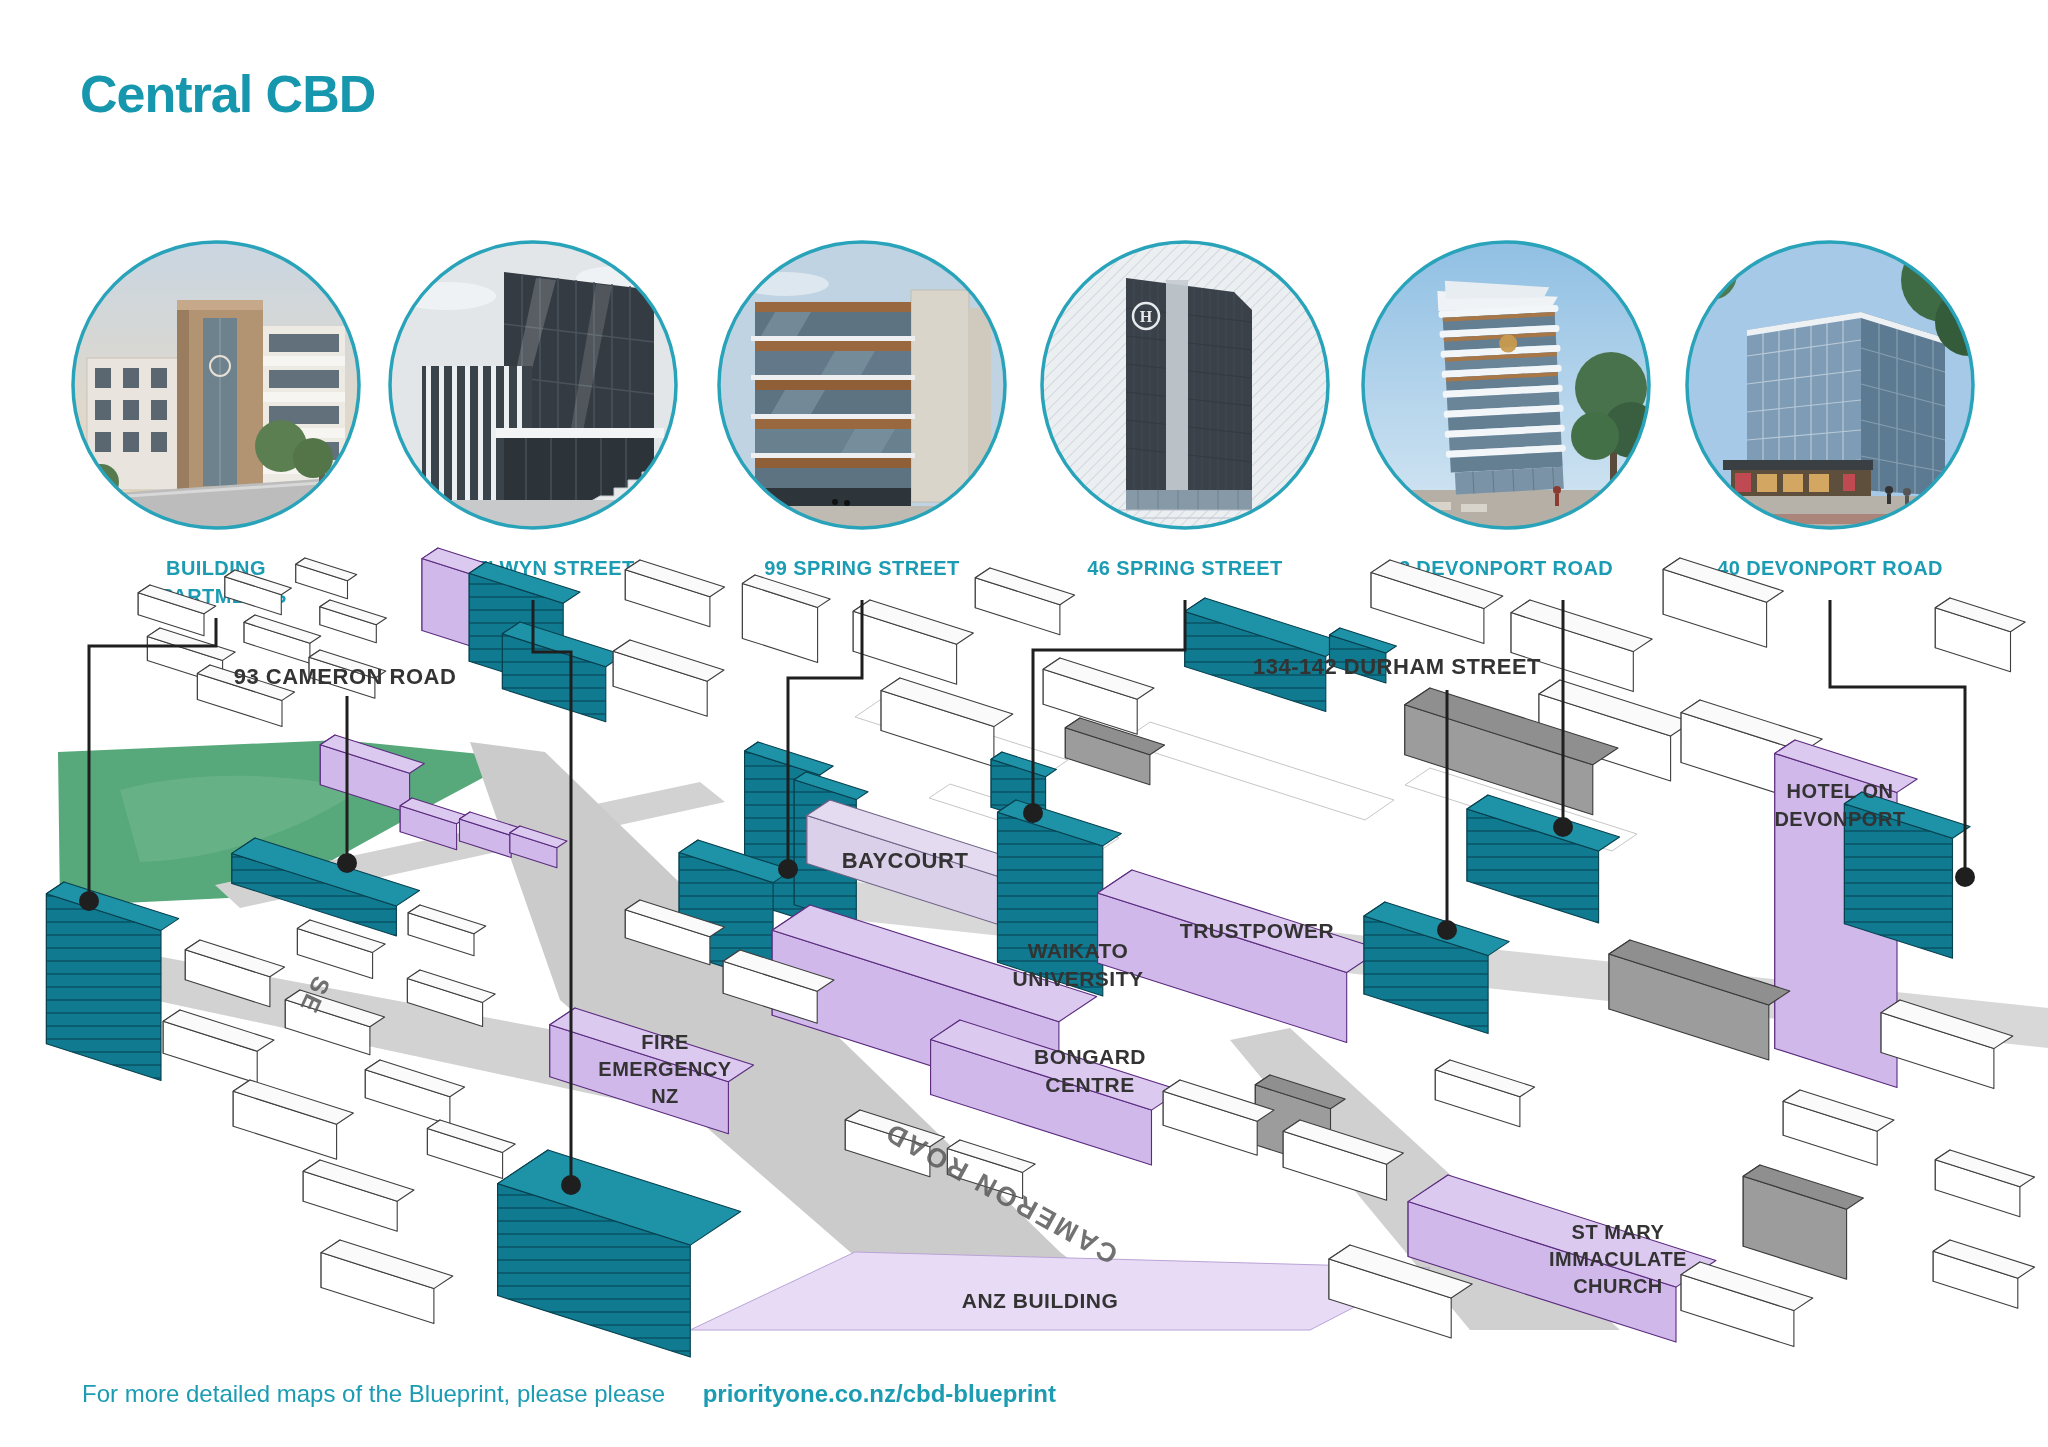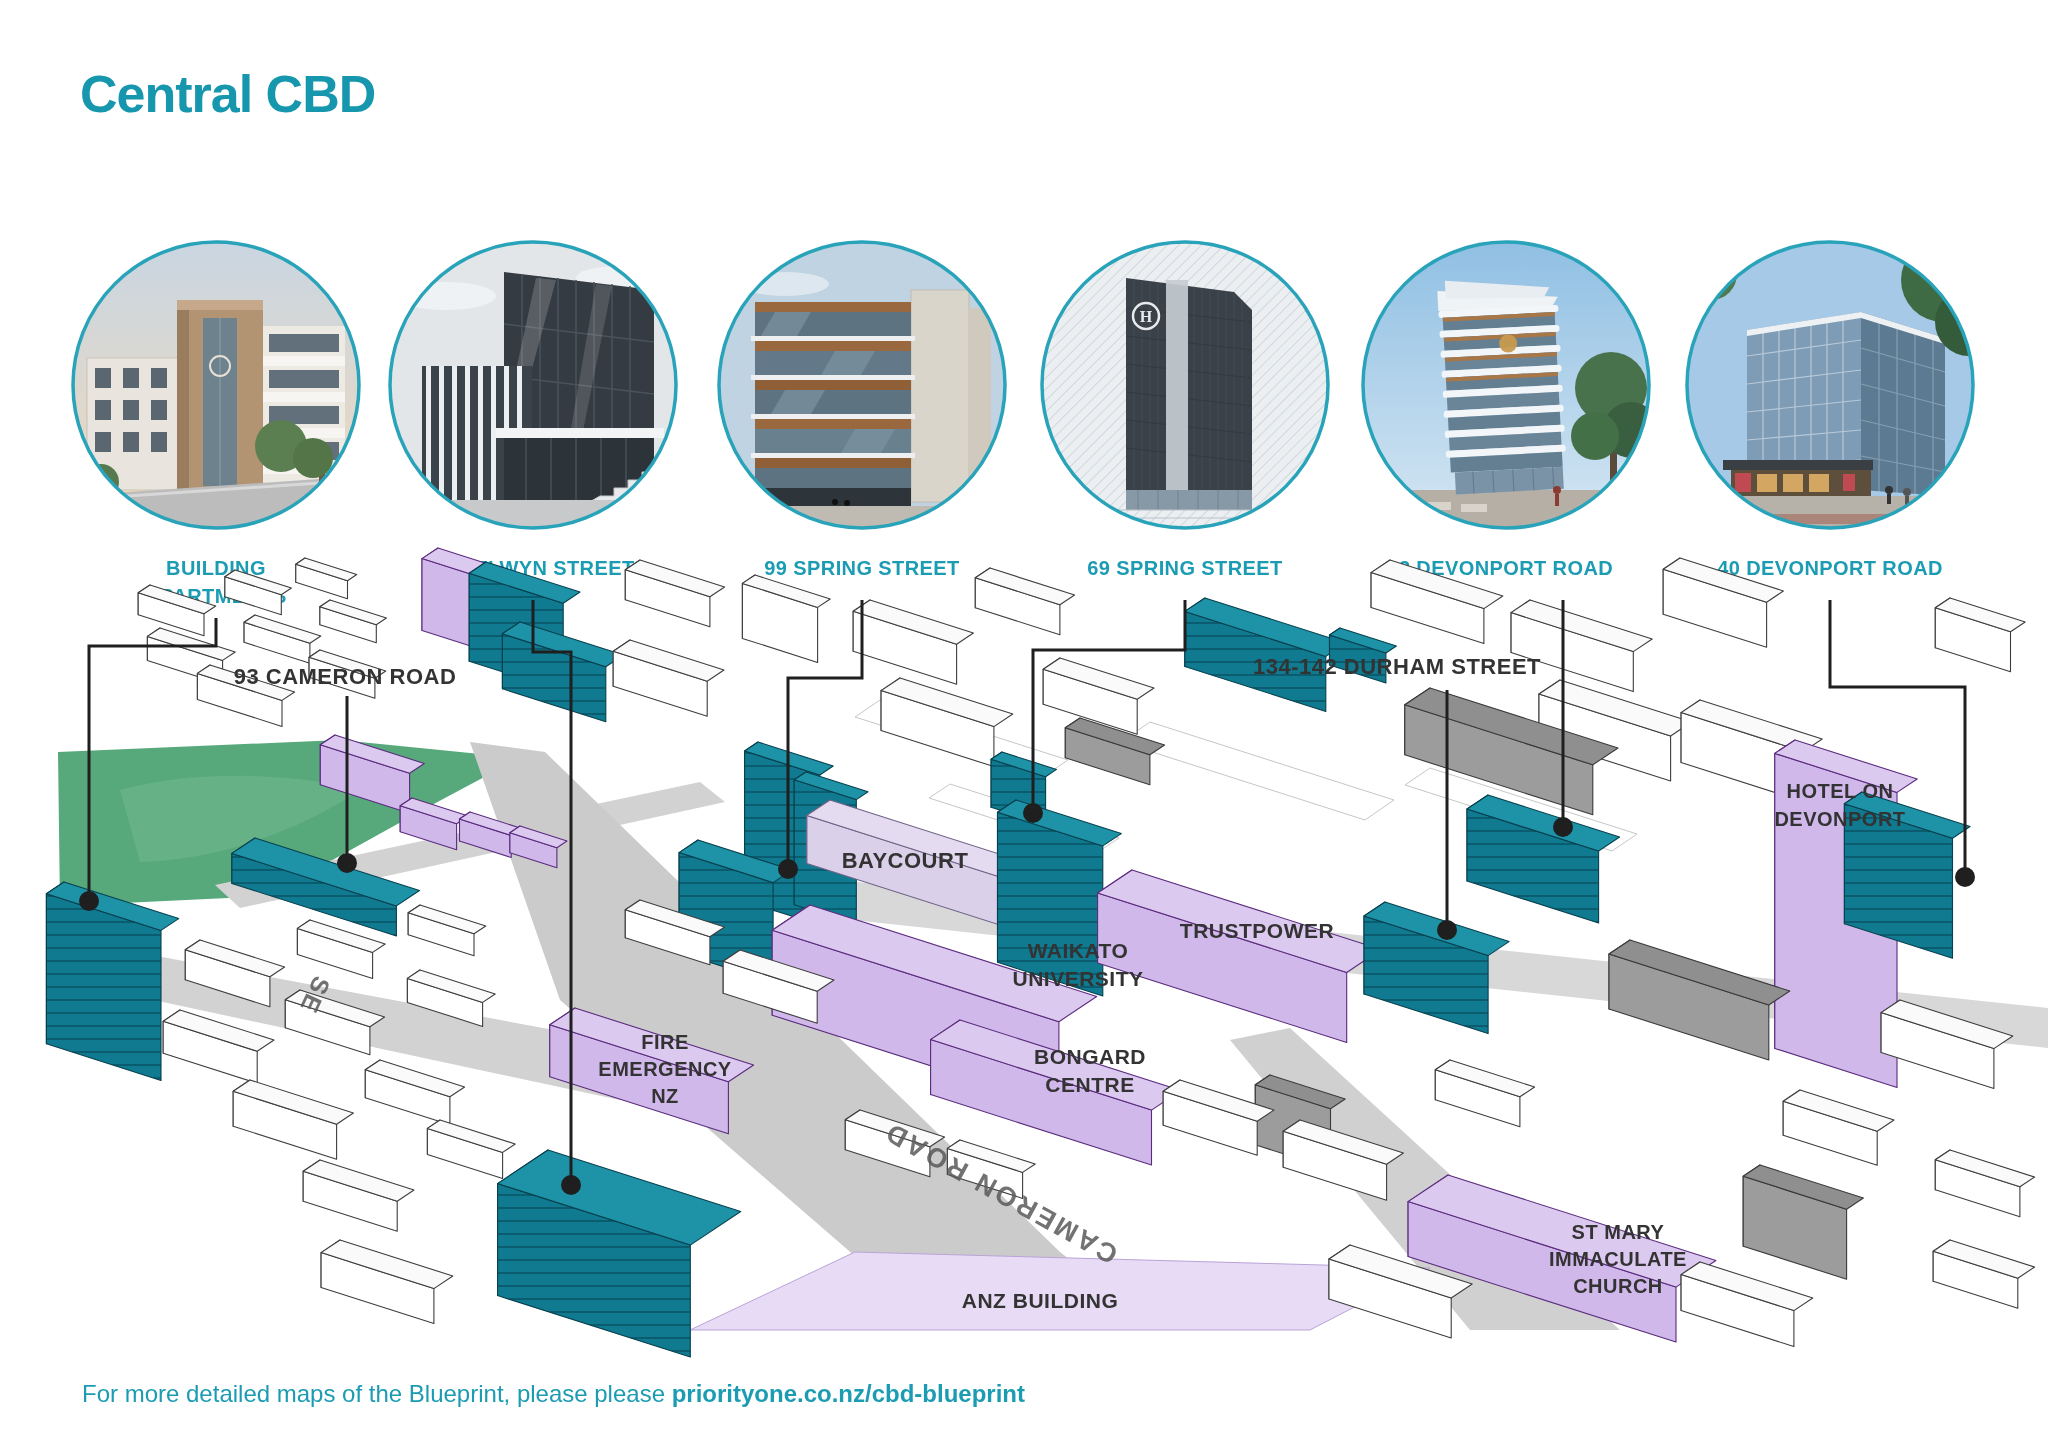--- a/index.html
+++ b/index.html
@@ -11,21 +11,21 @@
   .g-label{position:absolute;top:554px;width:320px;text-align:center;color:#1B9CB3;
            font-weight:bold;font-size:20px;line-height:28px;letter-spacing:.4px;}
   .g-label span{display:block;}
   #map-svg{position:absolute;left:0;top:0;}
   .ml{font-family:"Liberation Sans",sans-serif;font-weight:bold;fill:#333333;
       text-anchor:middle;letter-spacing:.5px;}
   .rd{font-family:"Liberation Sans",sans-serif;font-weight:bold;fill:#5A5A5A;
       text-anchor:middle;letter-spacing:3px;opacity:.85;}
   .ld{stroke:#1F1F1F;stroke-width:3;fill:none;}
   .footer{position:absolute;left:82px;top:1380px;font-size:24px;color:#1B9CB3;}
-  .flink{font-weight:bold;color:#1B9CB3;text-decoration:none;}
+  .flink{font-weight:bold;color:#1B9CB3;text-decoration:none;margin-left:31px;}
 </style>
 </head>
 <body>
 
 <div class="title">Central CBD</div>
 
 <figure class="g-item" style="left:69px">
 <svg width="294" height="294" viewBox="0 0 294 294">
   <defs>
     <clipPath id="c1">
@@ -358,21 +358,21 @@
   </div>
 <div class="g-label" style="left:373px">
     <span>38 SELWYN STREET</span>
     <span></span>
   </div>
 <div class="g-label" style="left:702px">
     <span>99 SPRING STREET</span>
     <span></span>
   </div>
 <div class="g-label" style="left:1025px">
-    <span>69 SPRING STREET</span>
+    <span>46 SPRING STREET</span>
     <span></span>
   </div>
 <div class="g-label" style="left:1346px">
     <span>2 DEVONPORT ROAD</span>
     <span></span>
   </div>
 <div class="g-label" style="left:1670px">
     <span>40 DEVONPORT ROAD</span>
     <span></span>
   </div>

